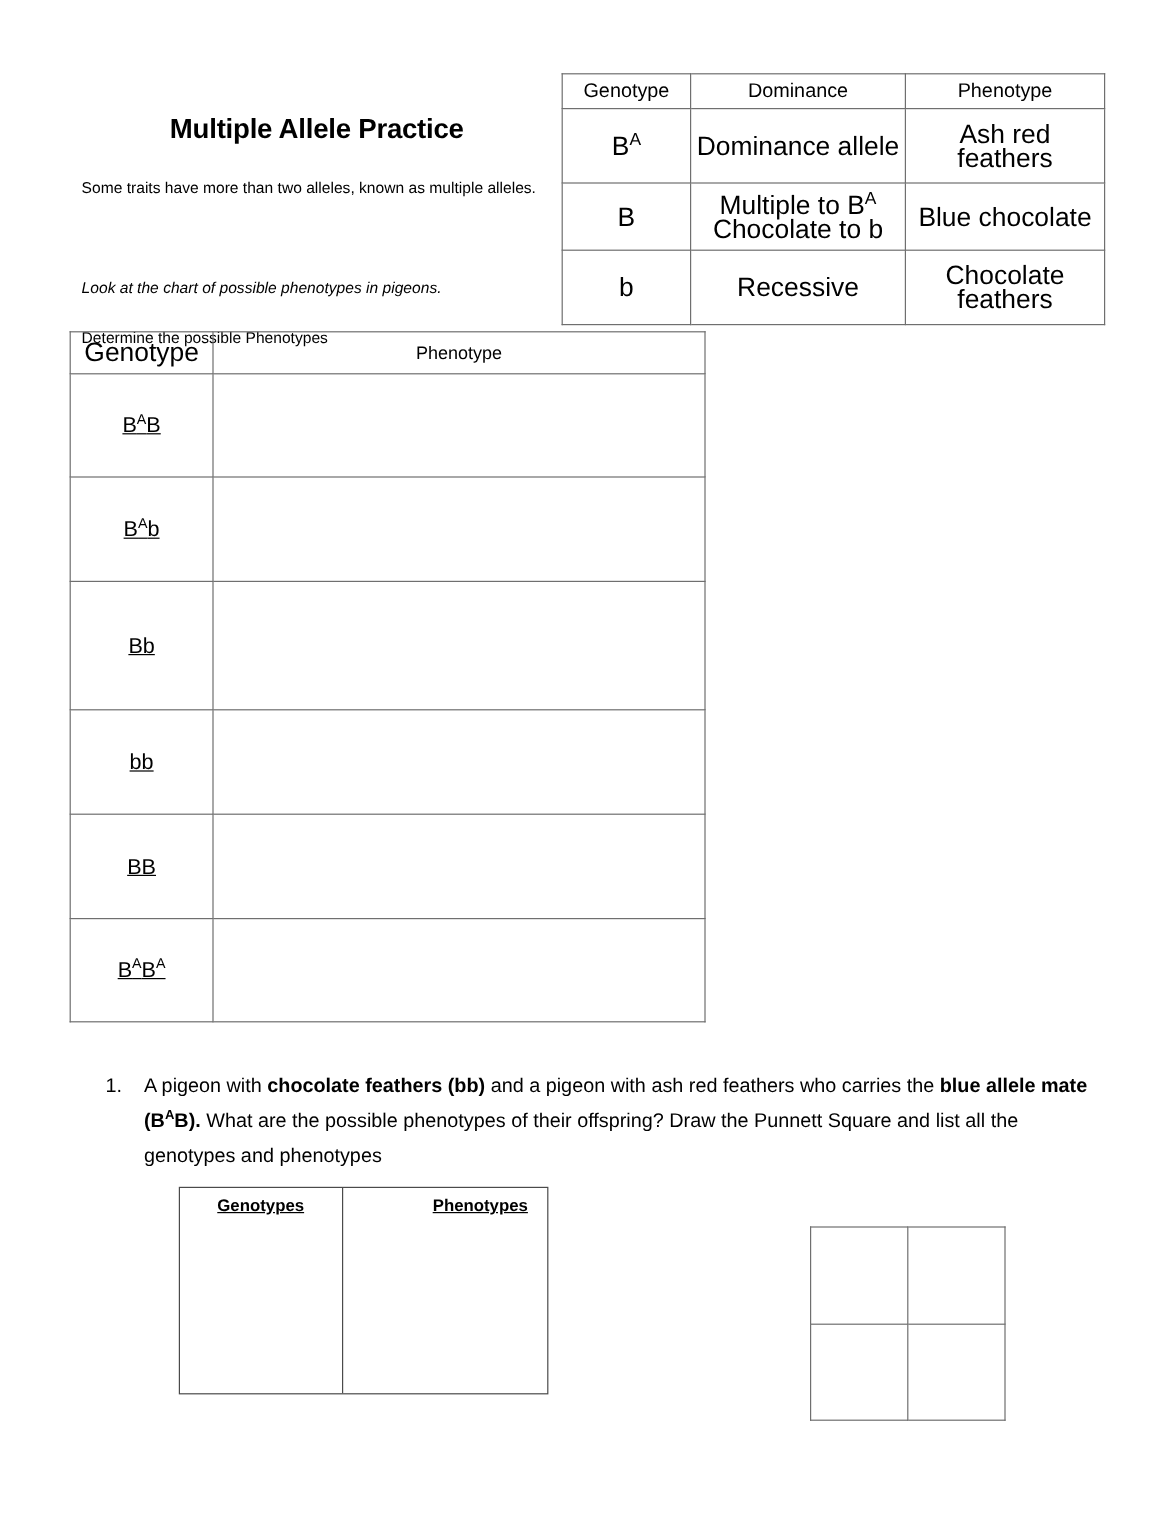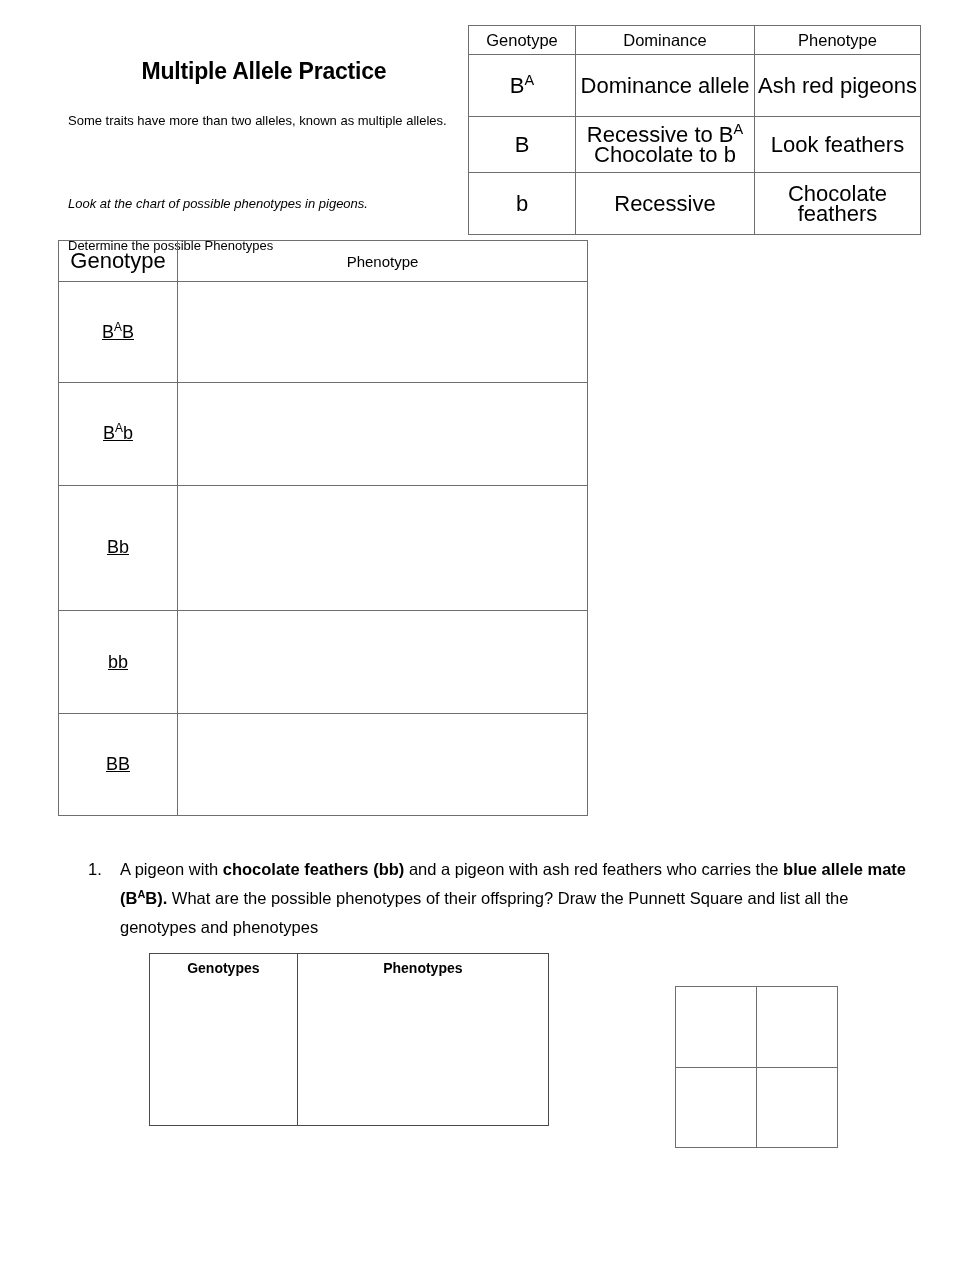--- a/index.html
+++ b/index.html
@@ -8,21 +8,21 @@
     background: #ffffff;
   }
   body {
     width: 979px;
     height: 1266px;
     position: relative;
     font-family: "Liberation Sans", sans-serif;
     color: #000000;
     overflow: hidden;
   }
-  .abs { position: absolute; box-sizing: border-box; }
+  .abs { position: absolute; box-sizing: border-box; margin-top: 36px; }
 
   
   #page-title {
     left: 64px; top: 58px; width: 400px;
     text-align: center;
     font-size: 23px;
     font-weight: bold;
     letter-spacing: -0.2px;
   }
   .intro-line {
@@ -73,22 +73,23 @@
   #question-block .qnum {
     position: absolute; left: 0; top: 0; width: 30px;
   }
   #question-block .qtext {
     margin-left: 32px; display: block;
   }
   #question-block b { font-weight: bold; }
 
   
   #answer-table-wrap {
-    left: 149px; top: 953px; width: 400px; height: 173px;
+    left: 149px; top: 953px; width: 308px; height: 173px;
     border: 1px solid #4a4a4a;
+    text-decoration: underline;
   }
   #answer-table-wrap table { border-collapse: collapse; table-layout: fixed;
     width: 100%; height: 100%; }
   #answer-table-wrap td {
     vertical-align: top;
     text-align: center;
     font-size: 14px;
     font-weight: bold;
     padding-top: 6px;
   }
@@ -123,30 +124,30 @@
     <tbody>
       <tr class="head">
         <td>Genotype</td>
         <td>Dominance</td>
         <td>Phenotype</td>
       </tr>
 
       <tr style="height:62px">
         <td><span>B</span><sup>A</sup></td>
         <td><span>Dominance allele</span></td>
-        <td>Ash red pigeons</td>
+        <td>Ash red feathers</td>
       </tr>
 
       <tr style="height:56px">
         <td><span>B</span><sup></sup></td>
         <td>
-          <div><span>Recessive to B</span><sup>A</sup></div>
+          <div><span>Multiple to B</span><sup>A</sup></div>
           <div>Chocolate to b</div>
         </td>
-        <td>Look feathers</td>
+        <td>Blue chocolate</td>
       </tr>
 
       <tr style="height:62px">
         <td><span>b</span><sup></sup></td>
         <td><span>Recessive</span></td>
         <td>Chocolate feathers</td>
       </tr>
     </tbody>
   </table>
 </div>
@@ -181,20 +182,24 @@
       <tr style="height:87px">
         <td class="geno-cell"><span>bb</span></td>
         <td></td>
       </tr>
 
       <tr style="height:87px">
         <td class="geno-cell"><span>BB</span></td>
         <td></td>
       </tr>
 
+      <tr style="height:86px">
+        <td class="geno-cell"><span>B</span><sup>A</sup><span>B</span><sup>A</sup></td>
+        <td></td>
+      </tr>
     </tbody>
   </table>
 </div>
 
 <div class="abs" id="question-block">
   <span class="qnum">1.</span>
   <span class="qtext" id="question-text">A pigeon with <b>chocolate feathers (bb)</b> and a pigeon with ash red feathers who carries the <b>blue allele mate (B</b><b><sup>A</sup></b><b>B).</b> What are the possible phenotypes of their offspring? Draw the Punnett Square and list all the genotypes and phenotypes</span>
 </div>
 
 <div class="abs" id="answer-table-wrap">

